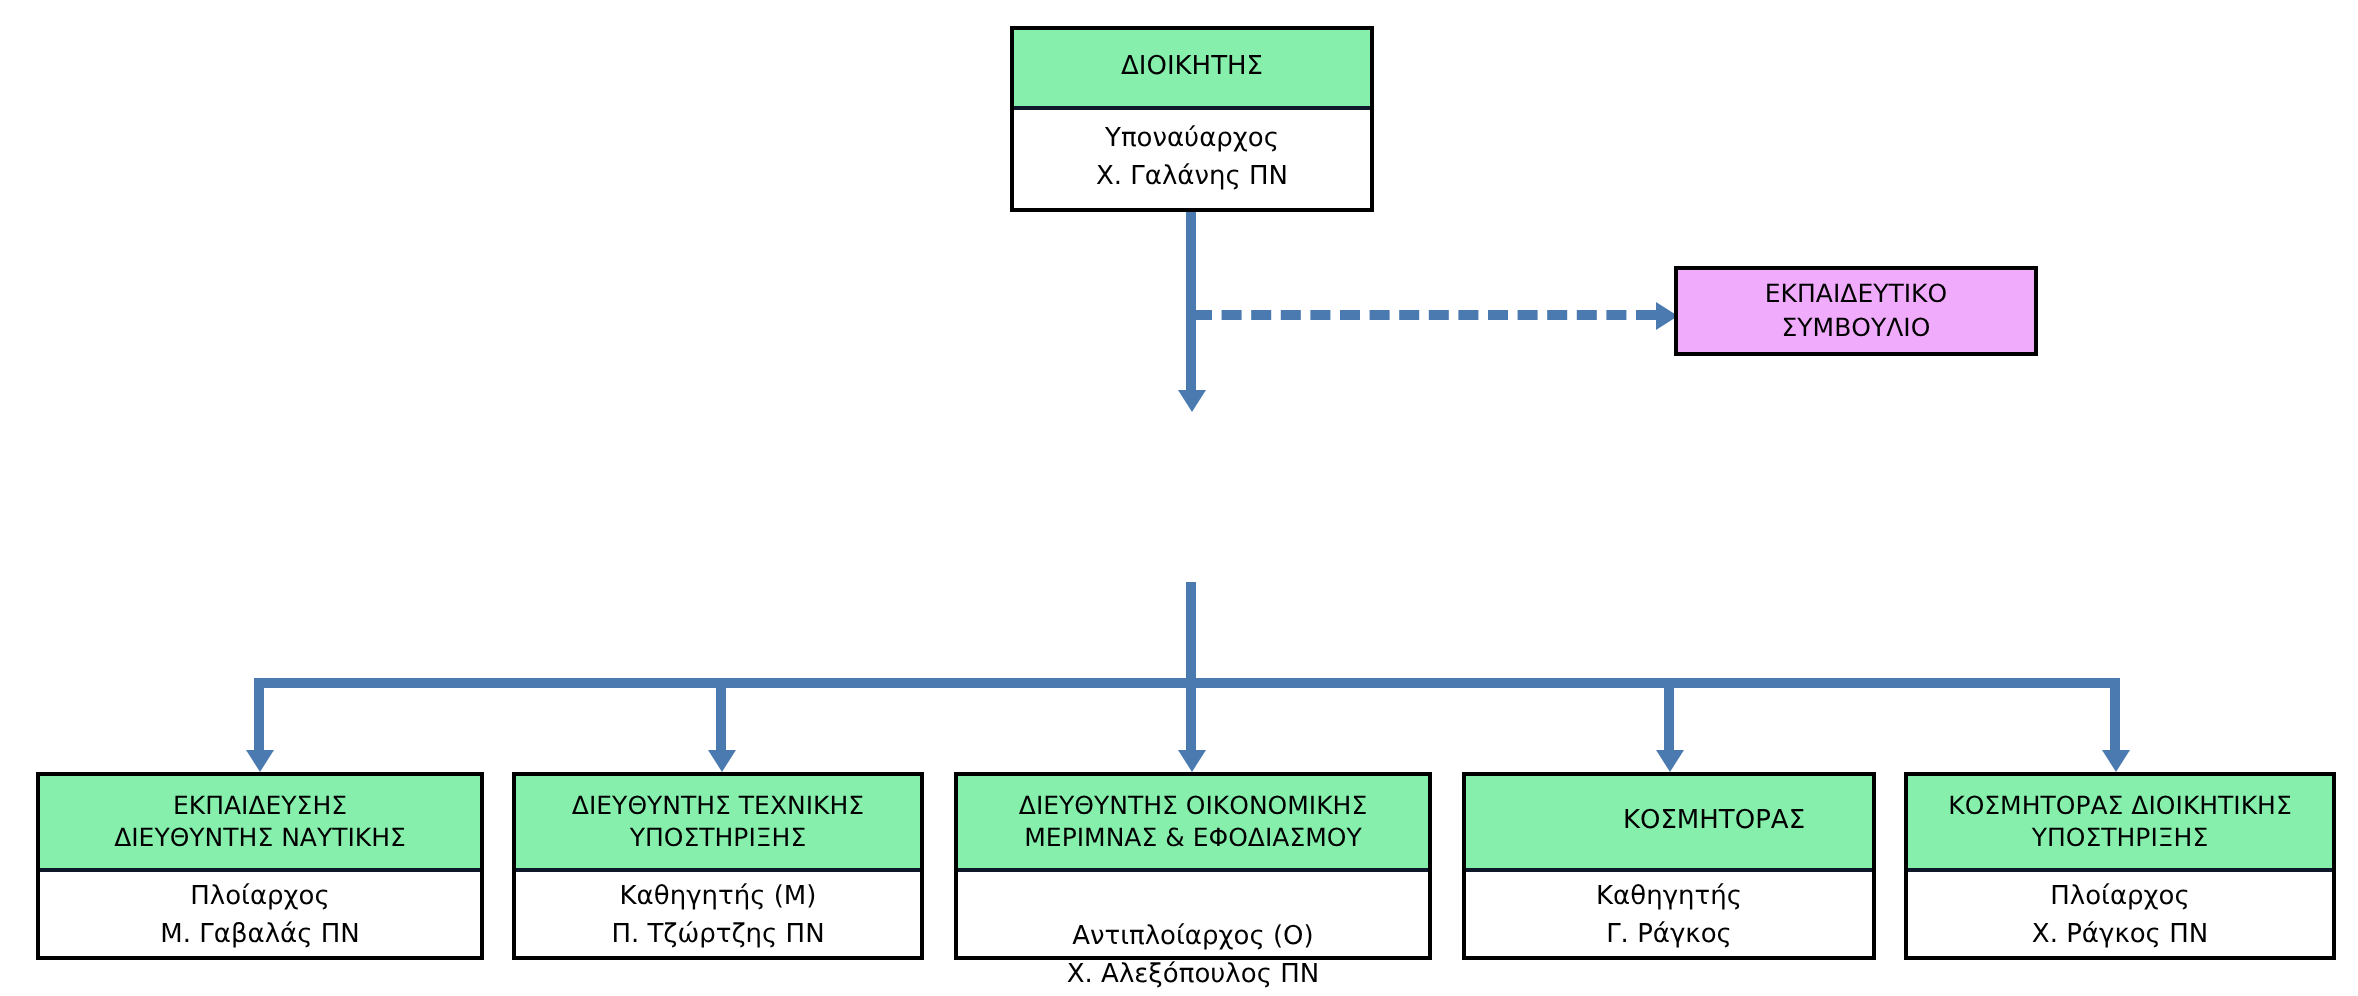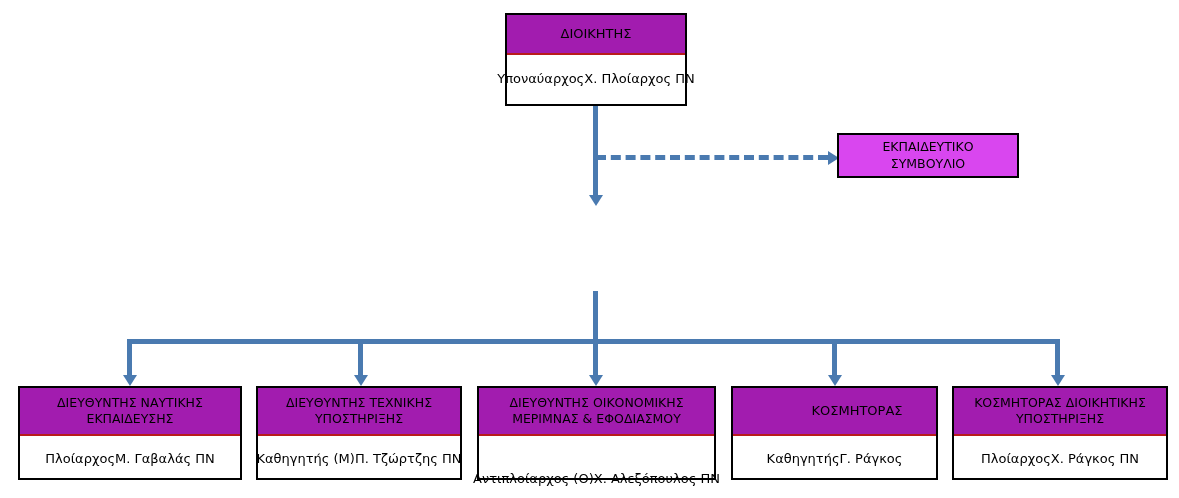--- a/index.html
+++ b/index.html
@@ -18,51 +18,51 @@
 
   
   .org-box {
     position: absolute;
     border: 2px solid #000000;
     box-sizing: border-box;
     background: #ffffff;
     z-index: 5;
   }
   .org-head {
-    background: #a21caf;
-    border-bottom: 2px solid #b91c1c;
+    background: #86efac;
+    border-bottom: 2px solid #0f172a;
     box-sizing: border-box;
     display: flex;
     align-items: center;
     justify-content: center;
     text-align: center;
     color: #000000;
     font-size: 12.5px;
     line-height: 1.32;
     padding: 1px 3px;
   }
   .org-head.one-line { font-size: 13px; }
   .org-body {
     display: flex;
-    flex-direction: row;
+    flex-direction: column;
     align-items: center;
     justify-content: center;
     text-align: center;
     color: #000000;
     font-size: 13px;
     line-height: 1.45;
     box-sizing: border-box;
     padding: 1px 3px;
   }
   .org-body span { display: block; white-space: nowrap; }
   .org-head span { display: block; }
 
   
   .org-box.plain {
-    background: #d946ef;
+    background: #f0abfc;
     display: flex;
     align-items: flex-end;
     justify-content: center;
   }
   .org-box.plain .org-head {
     border-bottom: none;
     background: transparent;
     width: 100%;
     height: 100%;
   }
@@ -130,39 +130,39 @@
 
   <div class="conn conn-v" style="left:1055px; top:339px; height:36px;"></div>
   <div class="arrow-down" style="left:1050.5px; top:375px;"></div>
 
   <div class="org-box" style="left:505px; top:13px; width:182px; height:93px;">
     <div class="org-head one-line" style="height:40px;">
       <span>ΔΙΟΙΚΗΤΗΣ</span>
     </div>
     <div class="org-body" style="height:49px;">
       <span>Υποναύαρχος</span>
-      <span>Χ. Πλοίαρχος ΠΝ</span>
+      <span>Χ. Γαλάνης ΠΝ</span>
     </div>
   </div>
 
   <div class="org-box plain" style="left:837px; top:133px; width:182px; height:45px;">
     <div class="org-head">
       <div>
         <span>ΕΚΠΑΙΔΕΥΤΙΚΟ</span>
         <span>ΣΥΜΒΟΥΛΙΟ</span>
       </div>
     </div>
   </div>
 
 
   <div class="org-box" style="left:18px; top:386px; width:224px; height:94px;">
     <div class="org-head" style="height:48px;">
       <div>
+        <span>ΕΚΠΑΙΔΕΥΣΗΣ</span>
         <span>ΔΙΕΥΘΥΝΤΗΣ ΝΑΥΤΙΚΗΣ</span>
-        <span>ΕΚΠΑΙΔΕΥΣΗΣ</span>
       </div>
     </div>
     <div class="org-body" style="height:46px;">
       <span>Πλοίαρχος</span>
       <span>Μ. Γαβαλάς ΠΝ</span>
     </div>
   </div>
 
   <div class="org-box" style="left:256px; top:386px; width:206px; height:94px;">
     <div class="org-head" style="height:48px;">

